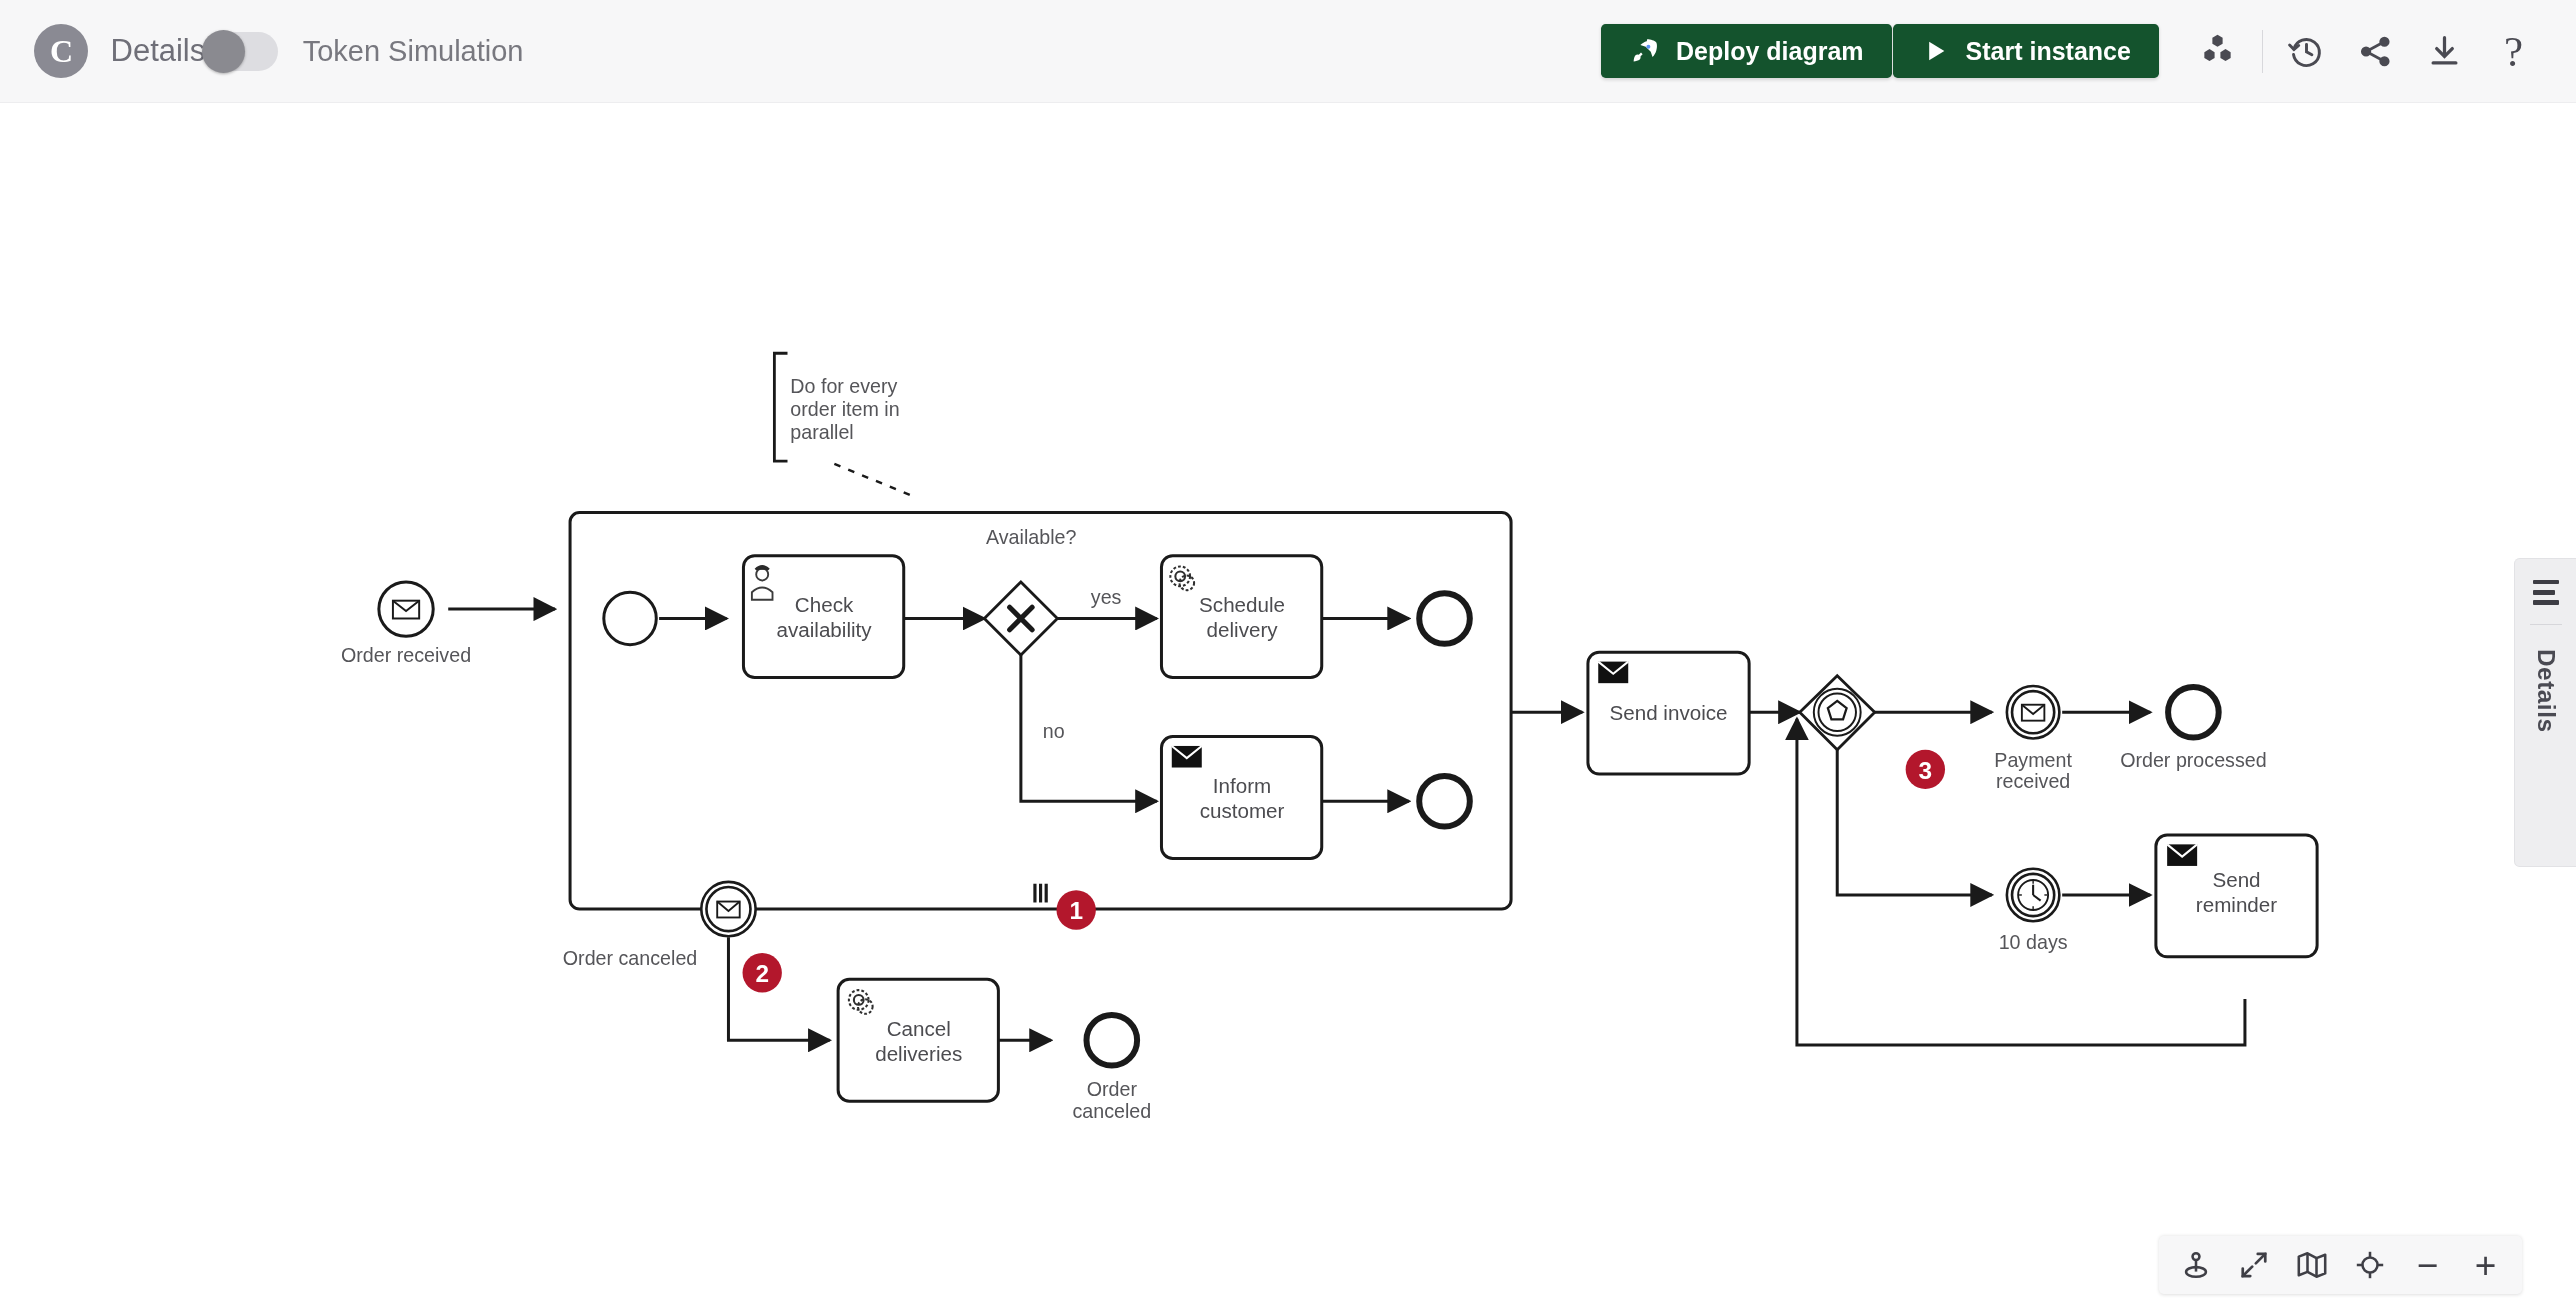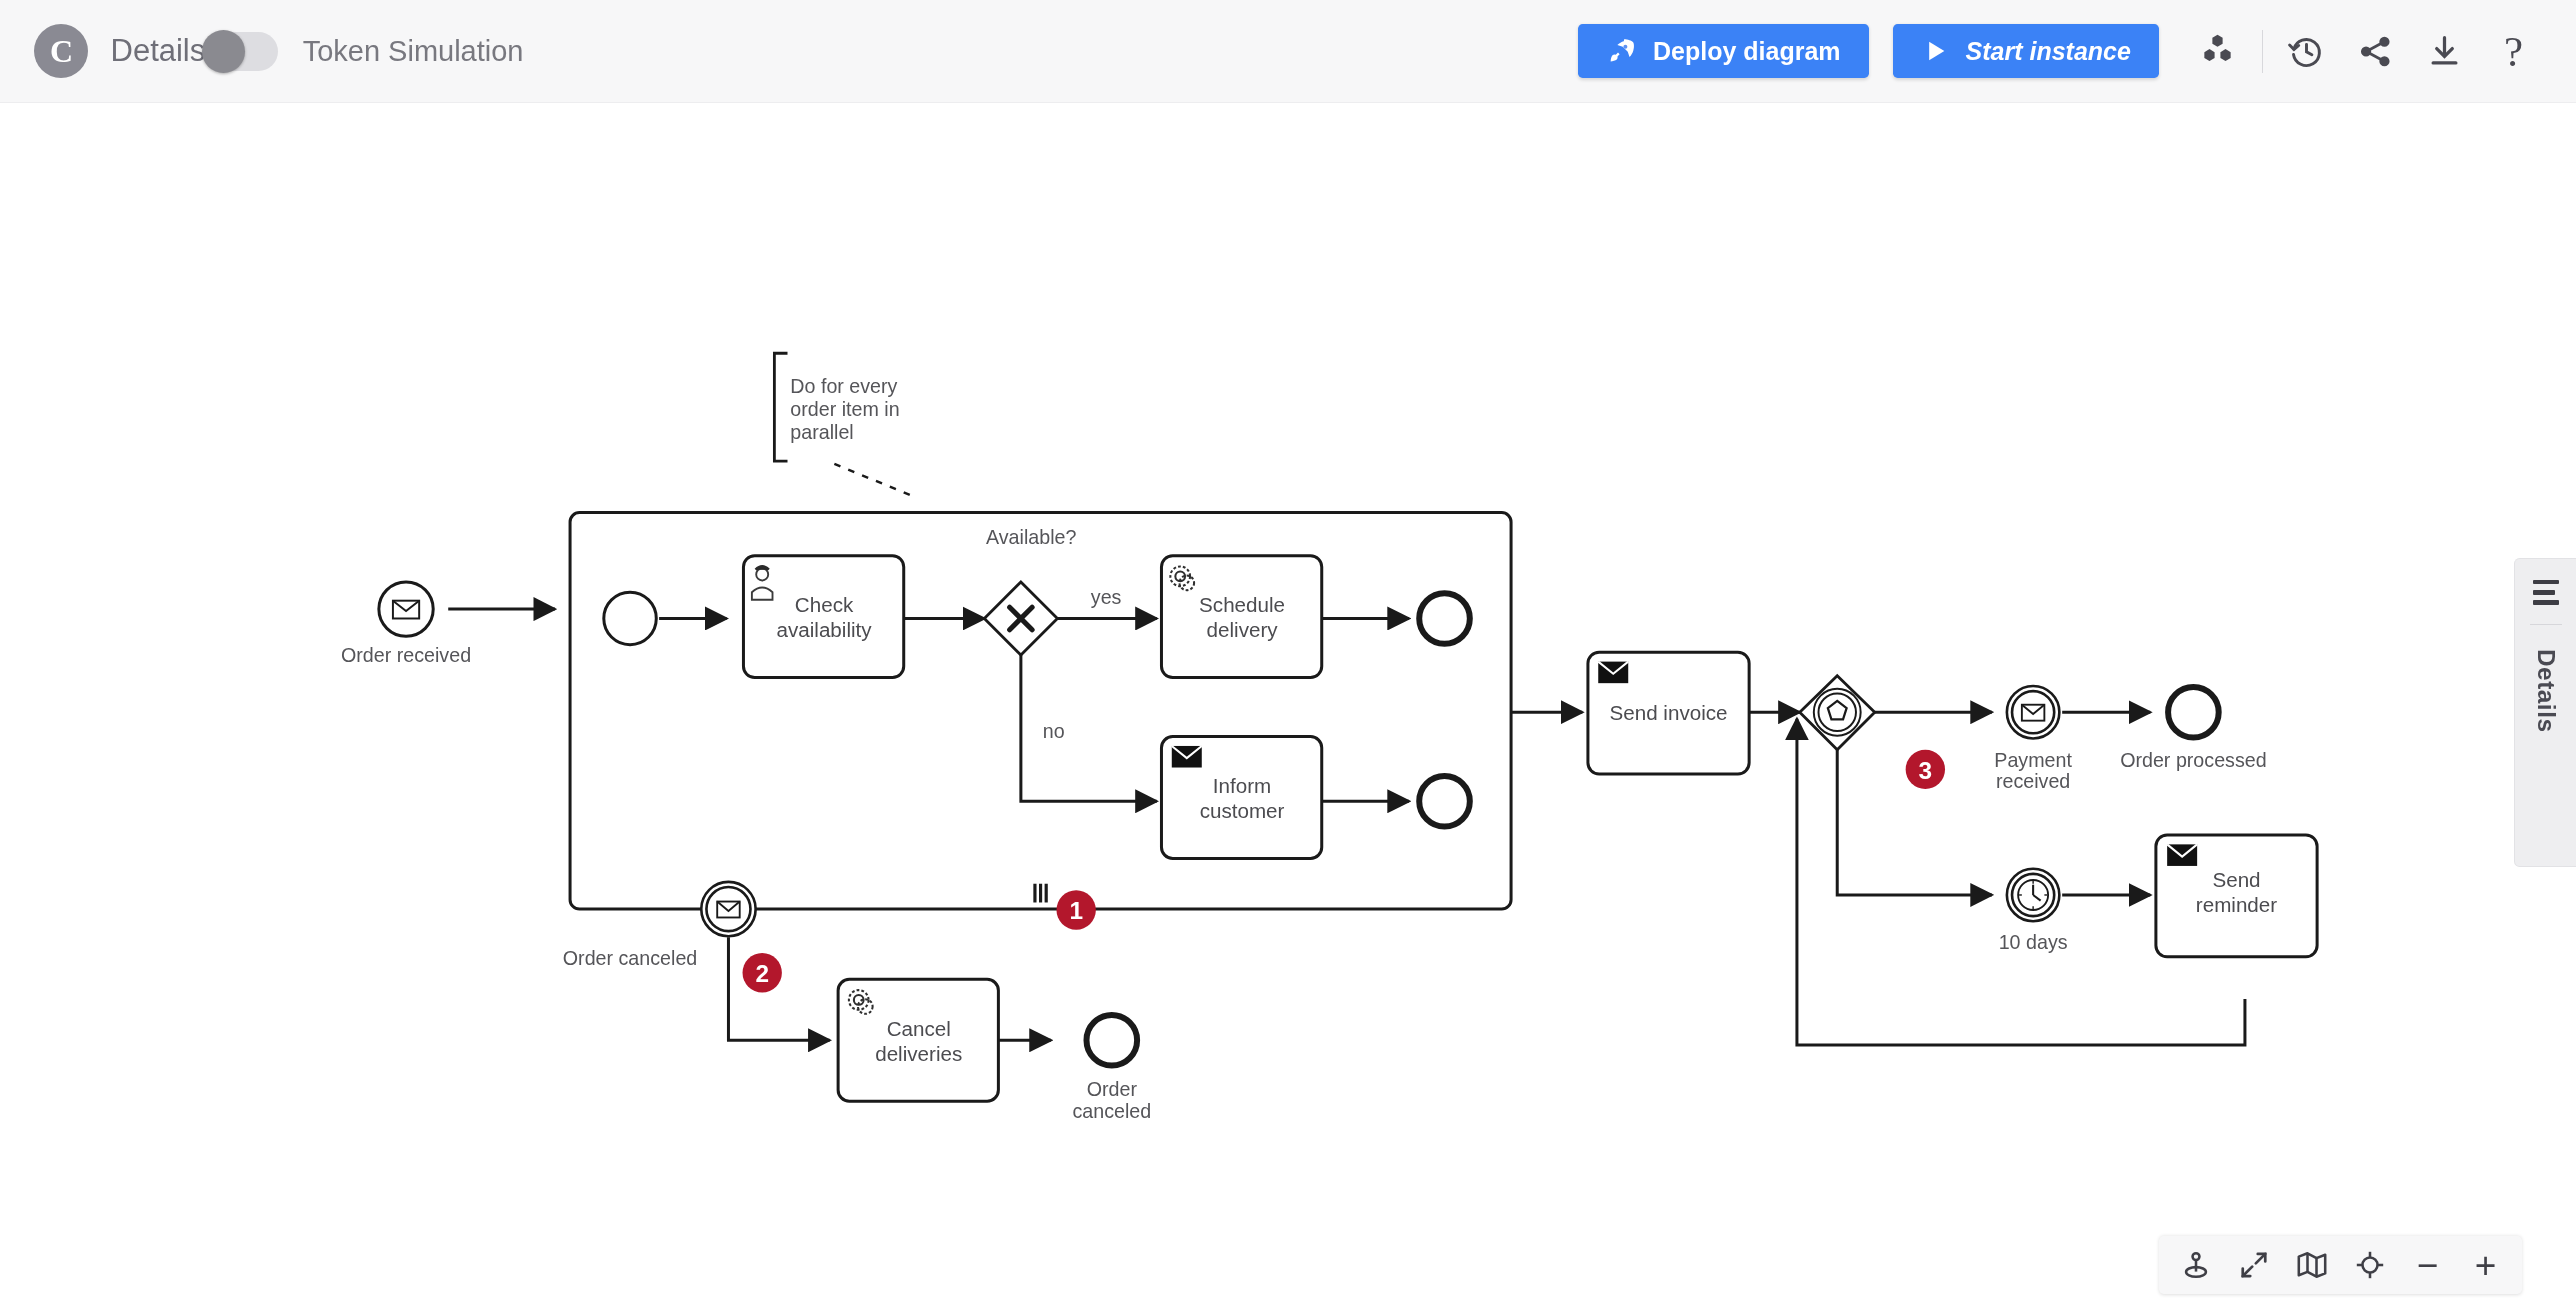--- a/index.html
+++ b/index.html
@@ -48,28 +48,28 @@
     box-shadow: 0 0.9px 2.8px rgba(0,0,0,.3);
   }
   .sim-label { font-size: 29px; color: #78787f; }
 
   .header-right {
     margin-left: auto; display: flex; align-items: center;
     gap: 0; margin-right: 28px;
   }
   .btn-primary {
     height: 54px; padding: 0 28px;
-    background: #3b82f6; border: none; border-radius: 4.7px;
+    background: #14532d; border: none; border-radius: 4.7px;
     color: #ffffff; font-size: 25px; font-weight: bold;
     display: flex; align-items: center; gap: 17px;
     cursor: pointer; box-shadow: 0 1.9px 3.7px rgba(0,0,0,.14);
     white-space: nowrap;
     font-family: "Liberation Sans", sans-serif;
   }
-  .btn-primary + .btn-primary { margin-left: 24px; font-style: italic; }
+  .btn-primary + .btn-primary { margin-left: 1px; }
   .icon-btn {
     width: 69px; height: 69px; display: flex;
     align-items: center; justify-content: center; cursor: pointer;
     color: #4a4a52;
   }
   .hdr-sep {
     width: 0.9px; height: 43px; background: #d8d8dc; margin: 0 9.4px;
   }
   #hexes-icon { margin-left: 24.4px; }
 

